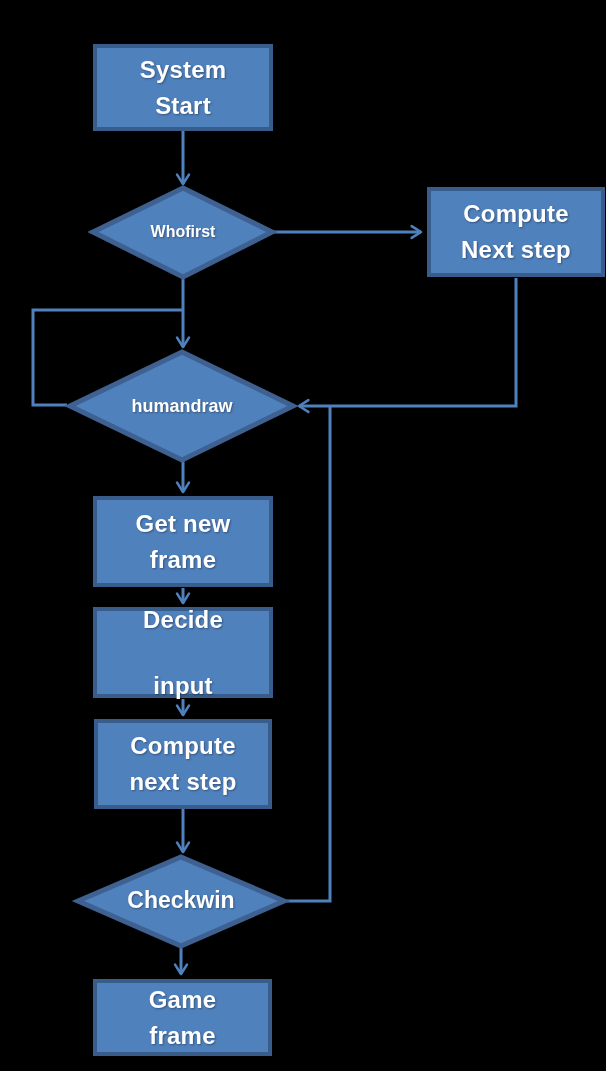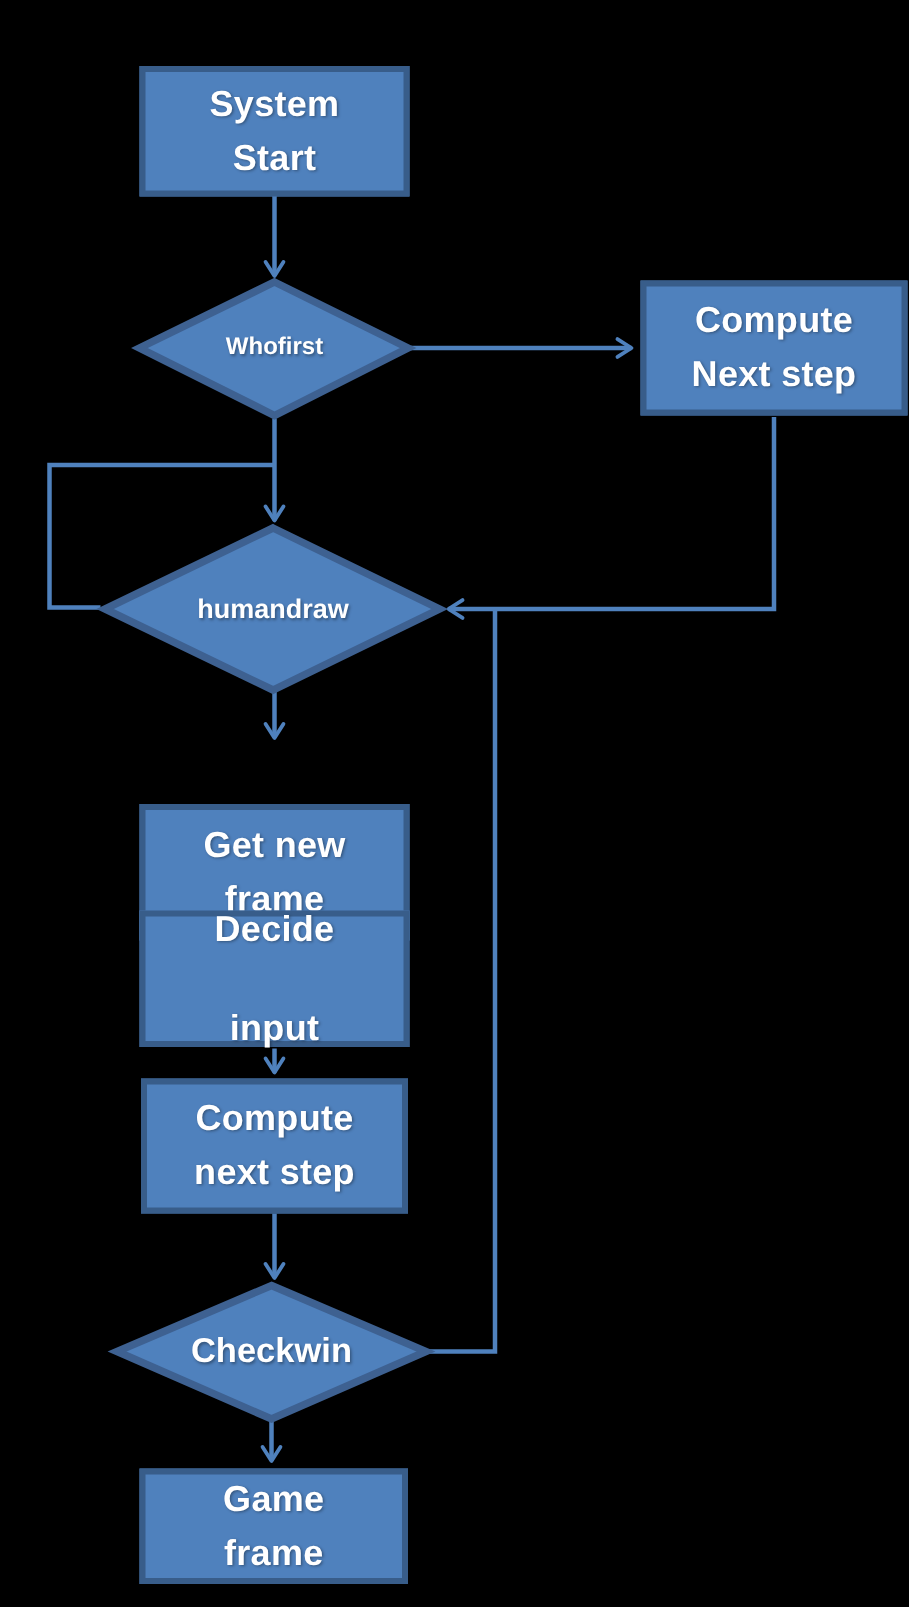--- a/index.html
+++ b/index.html
@@ -33,21 +33,21 @@
     justify-content: center;
     text-align: center;
     font-weight: 700;
     font-size: 24px;
     line-height: 1.5;
     text-shadow: 1px 1px 2px rgba(0,0,0,.35);
     letter-spacing: .2px;
   }
   .n-system-start   { left: 93px;  top: 4px;   width: 180px; height: 87px; margin-top: 40px; }
   .n-compute-ai     { left: 427px; top: 187px; width: 178px; height: 90px; }
-  .n-get-new-frame  { left: 93px;  top: 496px; width: 180px; height: 91px; margin-top: 40px; }
+  .n-get-new-frame  { left: 93px;  top: 496px; width: 180px; height: 91px; }
   .n-decide-input   { left: 93px;  top: 607px; width: 180px; height: 91px; gap: 30px; }
   .n-compute-next   { left: 94px;  top: 719px; width: 178px; height: 90px; }
   .n-game-result    { left: 93px;  top: 979px; width: 179px; height: 77px; }
 
   
   .dlabel {
     position: absolute;
     color: #fff;
     display: flex;
     align-items: center;

